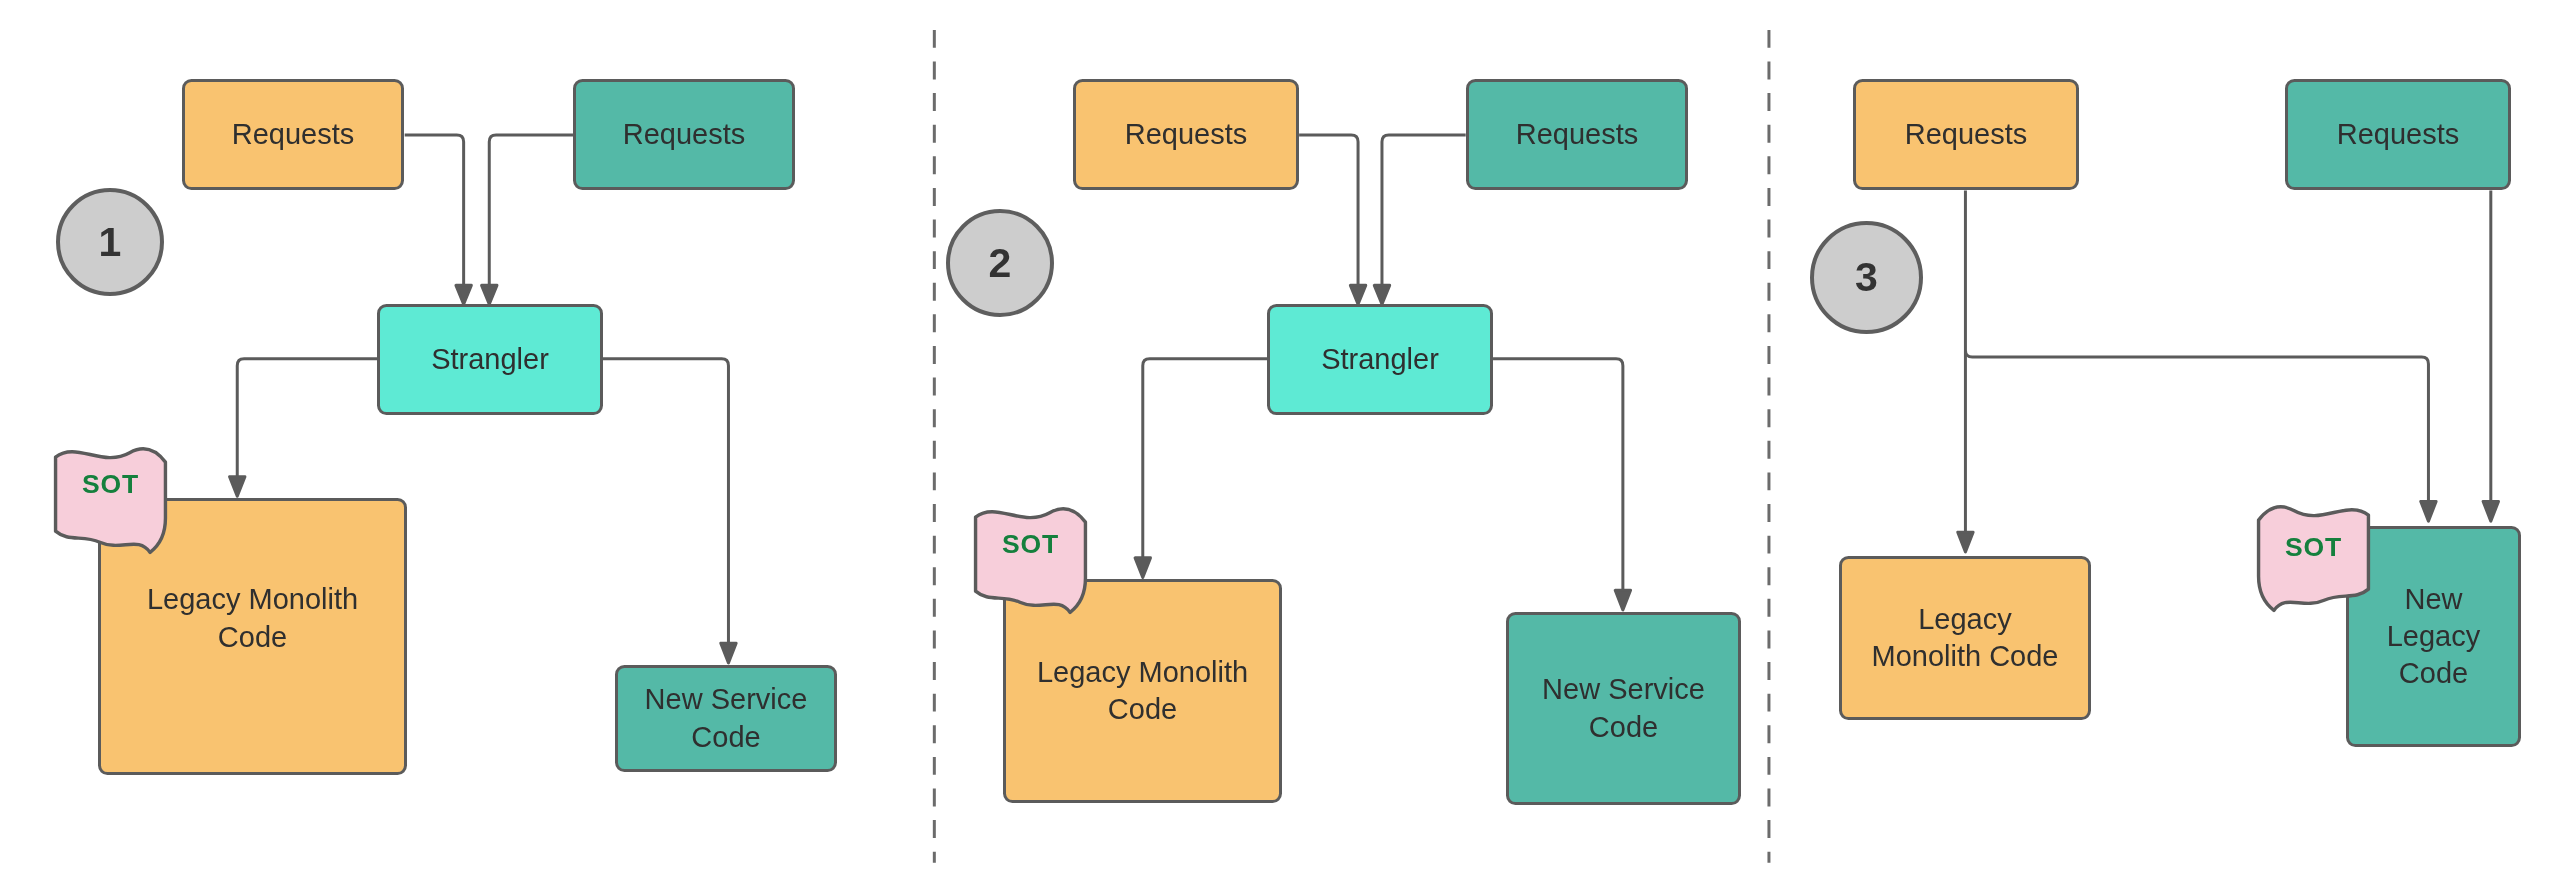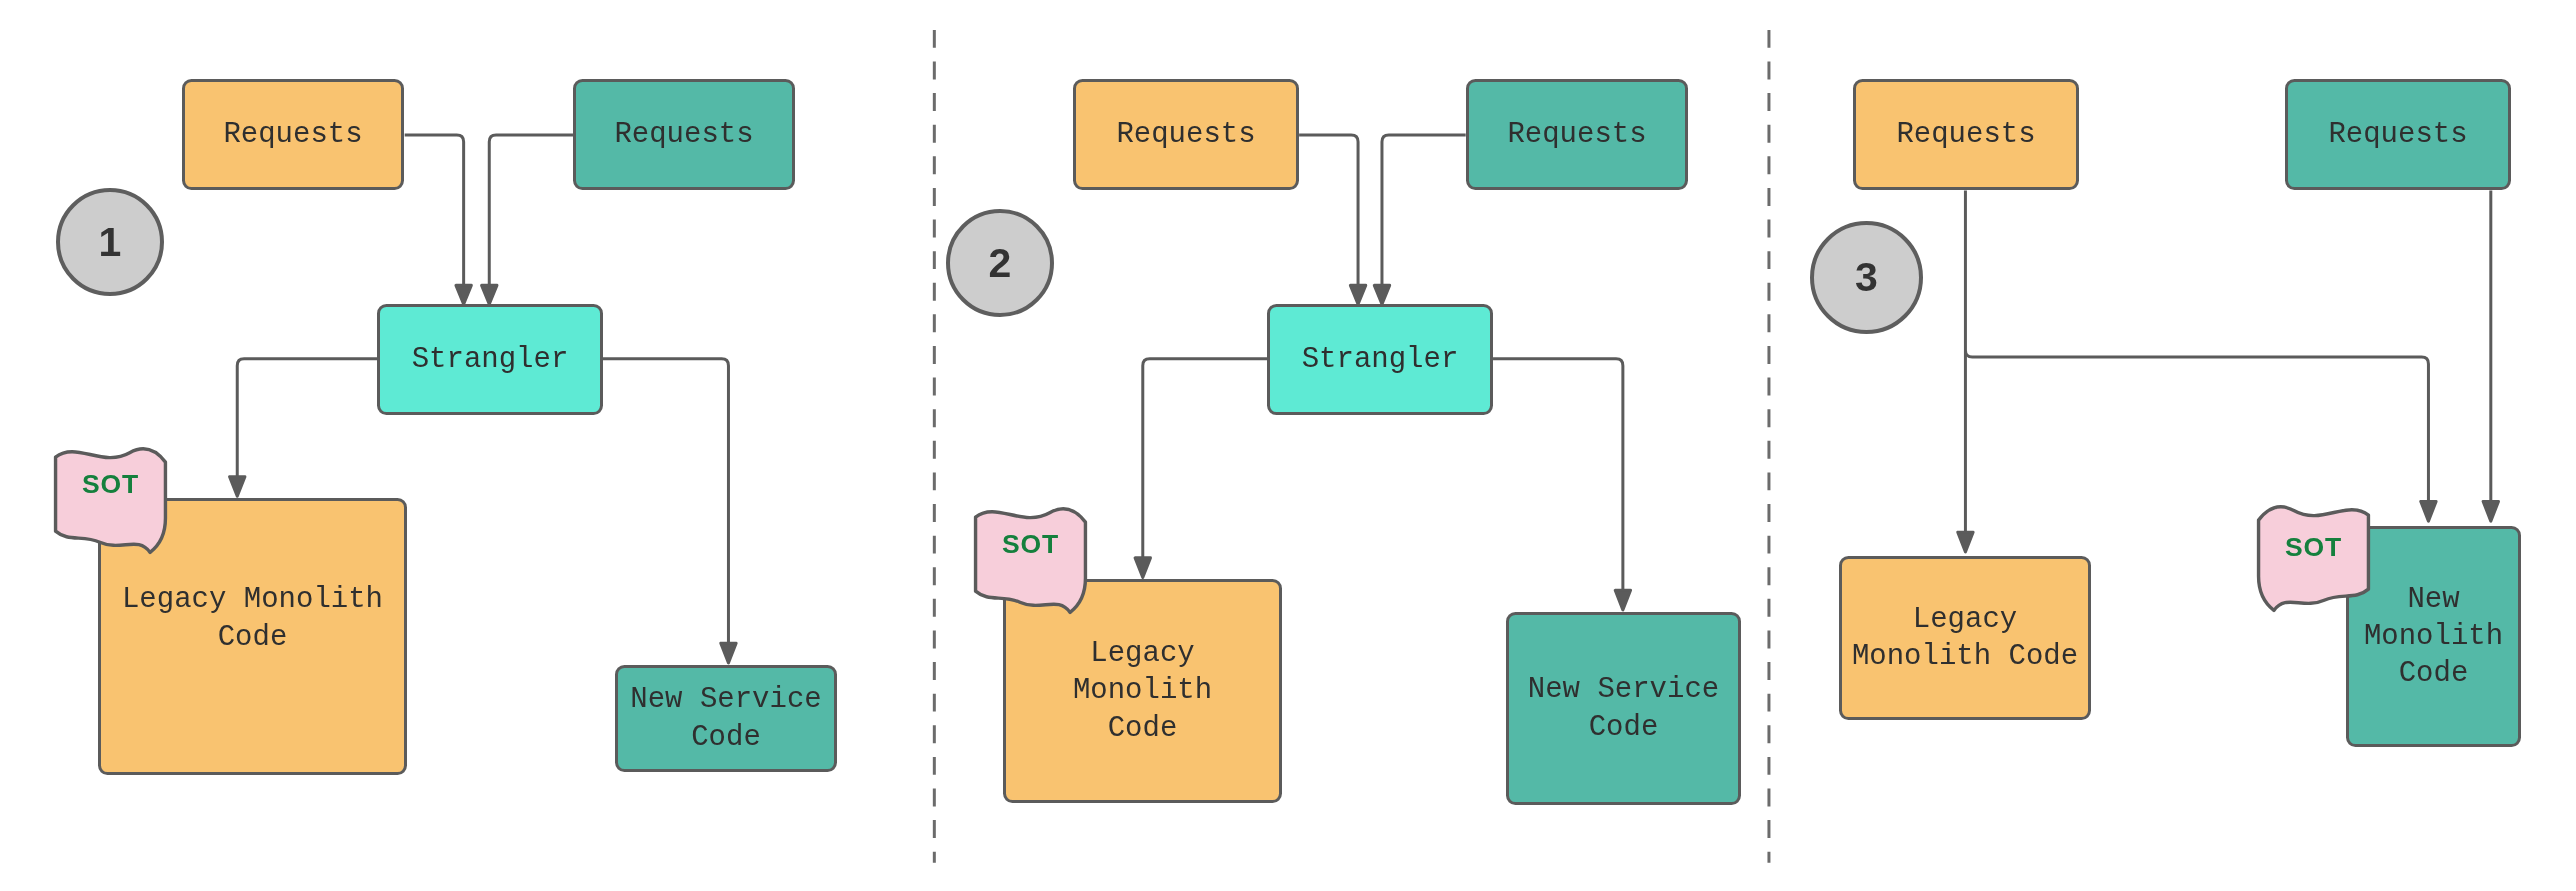--- a/index.html
+++ b/index.html
@@ -25,21 +25,20 @@
     align-items: center;
     justify-content: center;
     text-align: center;
   }
   .box .label {
     font-size: 29px;
     line-height: 1.28;
     color: #2f2f2f;
     white-space: pre-line;
     padding: 3.4px 8.5px;
-    font-family: Liberation Mono, monospace;
   }
   .orange { background: #f9c370; }
   .teal   { background: #54b9a7; }
   .pink   { background: #5eead4; }
   .step-circle {
     position: absolute;
     box-sizing: border-box;
     background: #cdcdcd;
     border: 4.3px solid #5e5e5e;
     border-radius: 50%;
@@ -182,21 +181,21 @@
     <span class="label">Requests</span>
   </div>
 
   <div class="box orange" style="left:1839px; top:556px; width:252px; height:164px;">
     <span class="label">Legacy
 Monolith Code</span>
   </div>
 
   <div class="box teal" style="left:2346px; top:526px; width:175px; height:221px;">
     <span class="label">New
-Monolith
+Legacy
 Code</span>
   </div>
 
   <div class="flag mirrored" style="left:2256px; top:498px; width:115px; height:115px;">
     <svg width="115" height="115" viewBox="0 0 135 135">
       <g transform="translate(135,0) scale(-1,1)">
         <path d="M3,20 C28,1 58,33 90,15 C108,5 122,13 132,26 L132,92 C132,108 127,122 114,132 C100,112 80,131 55,120 C35,111 18,120 3,107 Z" fill="#f7ceda" stroke="#5b5b5b" stroke-width="4" stroke-linejoin="round"></path>
       </g>
     </svg>
     <div class="sot">SOT</div>

